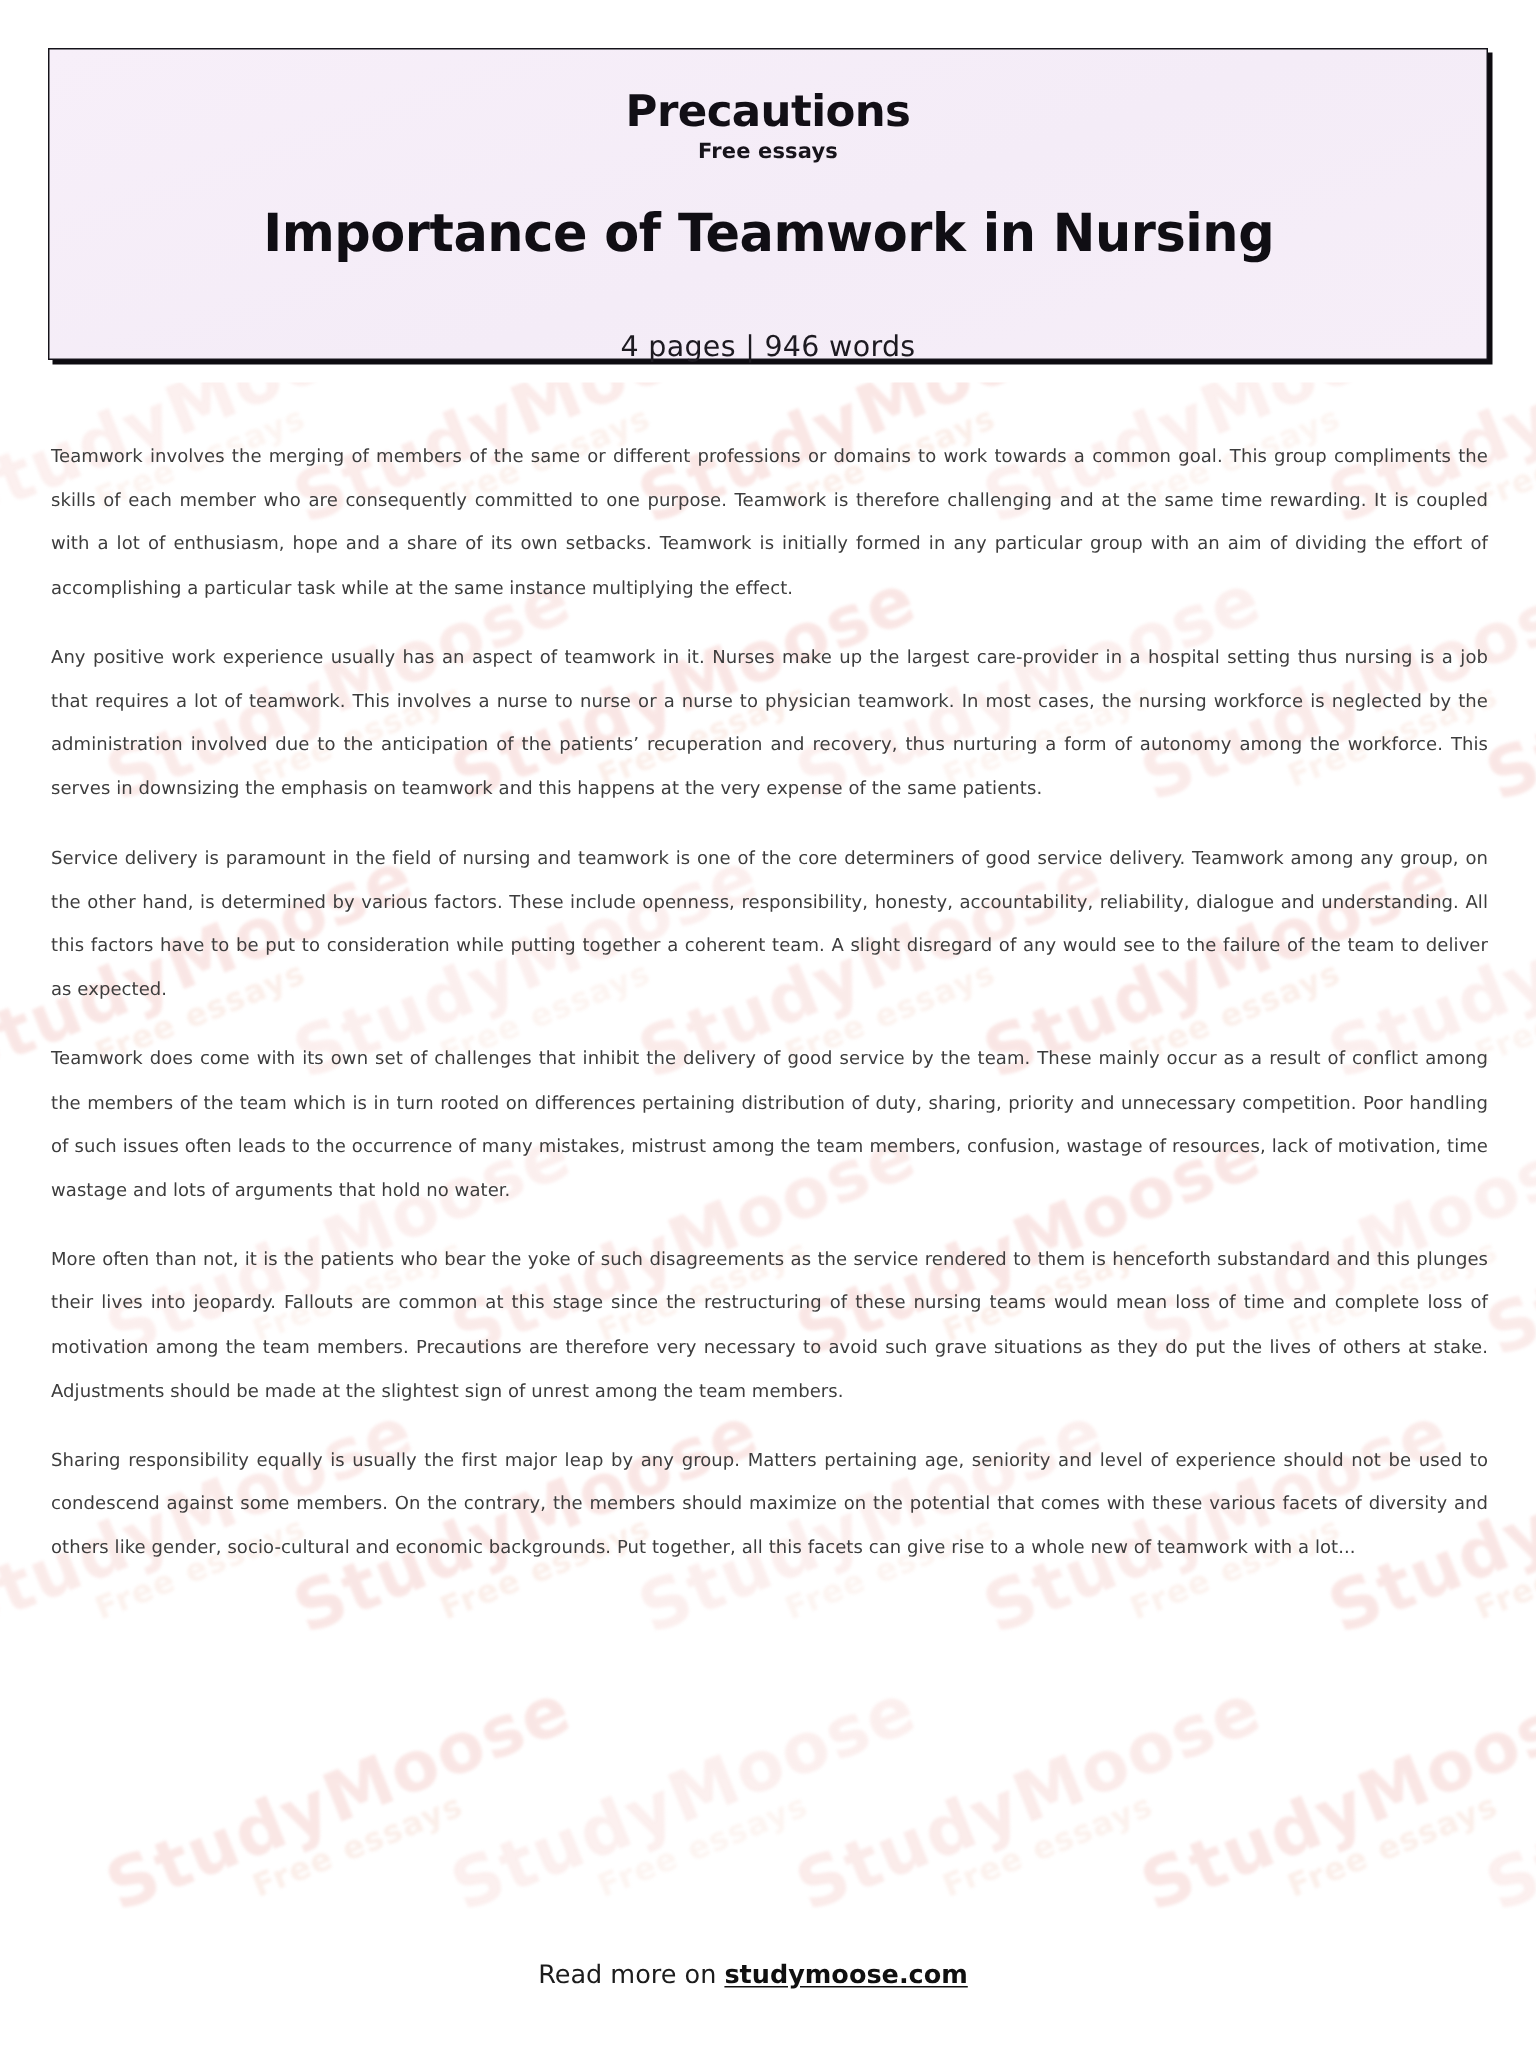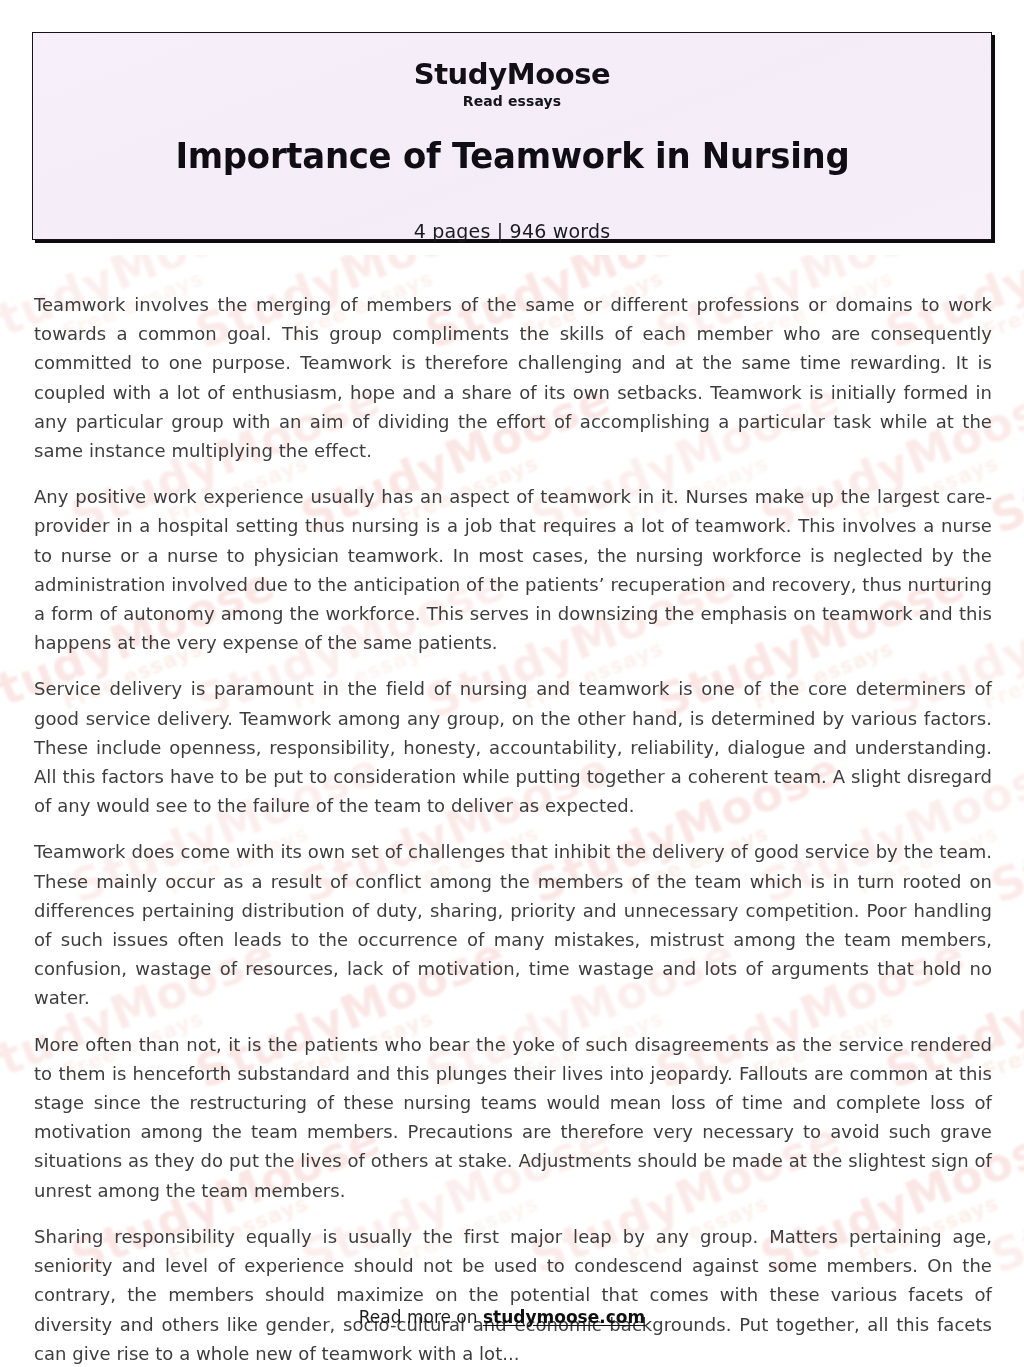--- a/index.html
+++ b/index.html
@@ -115,21 +115,21 @@
   
   #essay-body {
     position: absolute;
     left: 34px;
     top: 290px;
     width: 958px;
     z-index: 1;
   }
   .para {
     text-align: justify;
-    font-size: 18px;
+    font-size: 12px;
     line-height: 29.2px;
     color: #3d3d3d;
     margin: 0 0 17px 0;
     letter-spacing: 0.05px;
   }
 
   
   #footer {
     position: absolute;
     left: 0;
@@ -270,22 +270,22 @@
     </div>
     <div class="wm" style="left: 985px; top: 915px; opacity: 0.22;">
       <span class="wm-main">StudyMoose</span>
       <span class="wm-sub">Free essays</span>
     </div>
   </div>
 
 <div id="header-card">
 
   <div id="brand-block">
-    <div id="brand-name">StudyMoose</div>
-    <div id="brand-tagline">Read essays</div>
+    <div id="brand-name">Precautions</div>
+    <div id="brand-tagline">Free essays</div>
   </div>
 
   <h1 id="essay-title">Importance of Teamwork in Nursing</h1>
 
   <div id="essay-meta">4 pages | 946 words</div>
 
 </div>
 
 <div id="essay-body">
     <p class="para">Teamwork involves the merging of members of the same or different professions or domains to work towards a common goal. This group compliments the skills of each member who are consequently committed to one purpose. Teamwork is therefore challenging and at the same time rewarding. It is coupled with a lot of enthusiasm, hope and a share of its own setbacks. Teamwork is initially formed in any particular group with an aim of dividing the effort of accomplishing a particular task while at the same instance multiplying the effect.</p>

